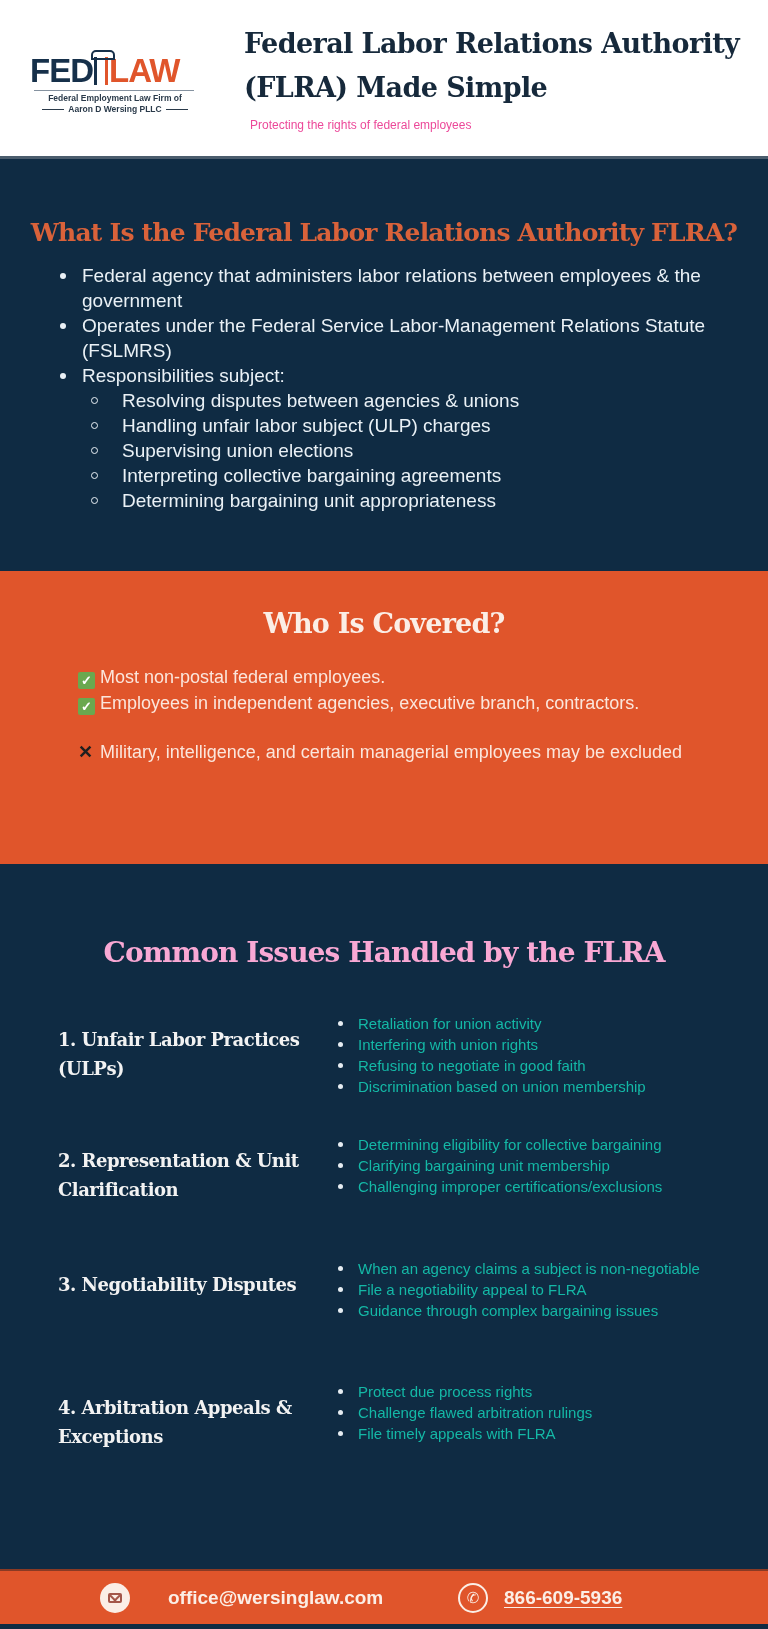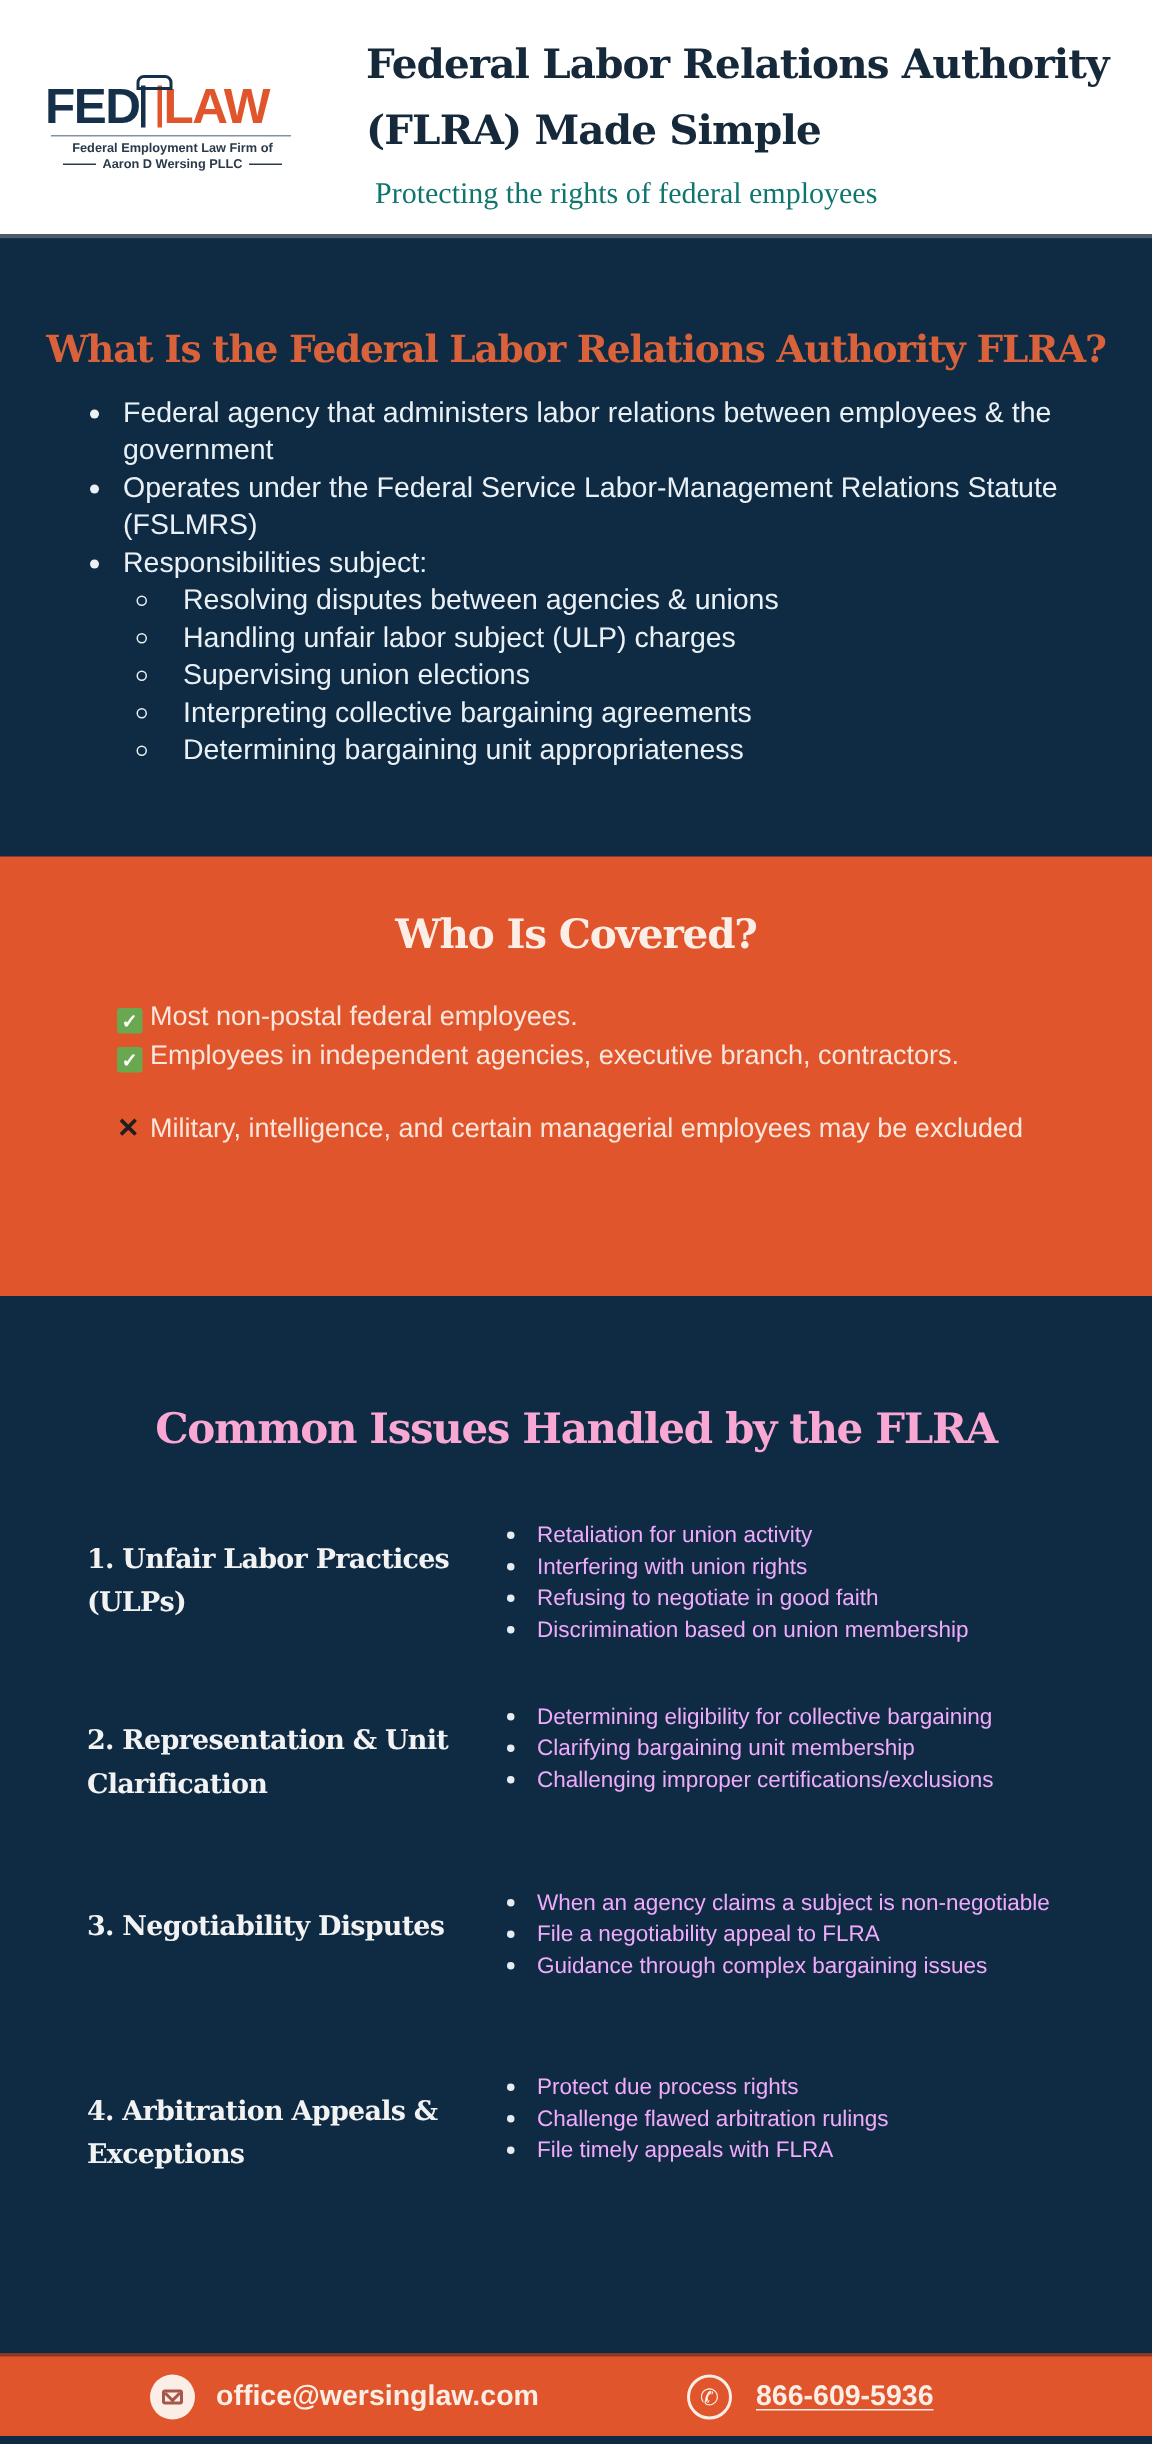--- a/index.html
+++ b/index.html
@@ -14,21 +14,21 @@
   .logo-fed { color: #16304a; }
   .logo-law { color: #e0552b; }
   .logo-pillar { display: inline-block; width: 14px; height: 28px; border-left: 3px solid #16304a; border-right: 3px solid #e0552b; margin: 0 1px; vertical-align: -3px; position: relative; }
   .logo-pillar::before { content: ""; position: absolute; left: -6px; top: -7px; width: 20px; height: 6px; border: 2px solid #16304a; border-radius: 5px 5px 0 0; }
   .logo-rule { position: absolute; left: 4px; top: 44px; width: 160px; height: 1px; background: #8592a0; }
   .logo-sub1 { position: absolute; left: 0; top: 47px; width: 170px; text-align: center; font-size: 8.5px; font-weight: 700; color: #2a3a4a; white-space: nowrap; }
   .logo-sub2 { position: absolute; left: 0; top: 58px; width: 170px; text-align: center; font-size: 8.5px; font-weight: 700; color: #2a3a4a; white-space: nowrap; }
   .logo-sub2::before, .logo-sub2::after { content: ""; display: inline-block; width: 22px; height: 1px; background: #2a3a4a; vertical-align: middle; margin: 0 4px; }
 
   .title { position: absolute; left: 244px; top: 22px; width: 510px; font-family: "DejaVu Serif", serif; font-weight: 700; font-size: 27px; line-height: 44px; color: #16293b; letter-spacing: -0.6px; }
-  .subtitle { position: absolute; left: 250px; top: 118px; font-family: Liberation Serif, serif; font-size: 20px; color: #0f766e; }
+  .subtitle { position: absolute; left: 250px; top: 118px; font-family: Liberation Sans, sans-serif; font-size: 12px; color: #ec4899; }
 
   
   .sec1 { position: absolute; left: 0; top: 159px; width: 768px; height: 412px; background: #0f2b43; }
   .sec1-title { position: absolute; left: 0; top: 59px; width: 768px; text-align: center; font-family: "DejaVu Serif", serif; font-weight: 700; font-size: 25px; color: #d9623a; letter-spacing: -0.8px; }
   .sec1-list { position: absolute; left: 60px; top: 104px; width: 680px; list-style: none; }
   .sec1-list li { position: relative; padding-left: 22px; font-size: 19px; line-height: 25px; color: #eaf1f6; }
   .sec1-list li.main::before { content: ""; position: absolute; left: 0; top: 10px; width: 6px; height: 6px; background: #eaf1f6; border-radius: 50%; }
   .sec1-list li.sub { padding-left: 62px; }
   .sec1-list li.sub::before { content: ""; position: absolute; left: 31px; top: 9px; width: 5px; height: 5px; border: 1.5px solid #eaf1f6; border-radius: 50%; }
 
@@ -40,28 +40,28 @@
   .sec2-row.spaced { margin-top: 23px; }
   .check { display: inline-block; width: 17px; height: 17px; background: #6aa84f; border-radius: 2px; color: #fff; font-size: 13px; line-height: 17px; text-align: center; vertical-align: -2px; margin-right: 5px; font-weight: 700; }
   .cross { display: inline-block; width: 17px; color: #1f1f1f; font-size: 18px; font-weight: 700; margin-right: 5px; }
 
   
   .sec3 { position: absolute; left: 0; top: 864px; width: 768px; height: 705px; background: #0f2b43; }
   .sec3-title { position: absolute; left: 0; top: 72px; width: 768px; text-align: center; font-family: "DejaVu Serif", serif; font-weight: 700; font-size: 28px; color: #f9a8d4; letter-spacing: -0.9px; }
   .issue { position: absolute; left: 58px; width: 680px; }
   .issue-title { position: absolute; left: 0; top: 16px; width: 270px; font-family: "DejaVu Serif", serif; font-weight: 700; font-size: 18px; line-height: 29px; color: #f2f2f2; letter-spacing: -0.5px; }
   .issue-list { position: absolute; left: 278px; top: 4px; width: 410px; list-style: none; }
-  .issue-list li { position: relative; padding-left: 22px; font-size: 15px; line-height: 21px; color: #f0abfc; }
+  .issue-list li { position: relative; padding-left: 22px; font-size: 15px; line-height: 21px; color: #14b8a6; }
   .issue-list li::before { content: ""; position: absolute; left: 2px; top: 8px; width: 5px; height: 5px; background: #e6edf2; border-radius: 50%; }
 
   
   .footer { position: absolute; left: 0; top: 1569px; width: 768px; height: 55px; background: #e0552b; border-top: 2px solid #8a3a24; }
   .footer-bottom { position: absolute; left: 0; top: 1624px; width: 768px; height: 5px; background: #0f2b43; }
   .contact { position: absolute; top: 12px; display: flex; align-items: center; }
-  .contact-email { left: 100px; }
+  .contact-email { left: 100px; gap: 24px; }
   .contact-phone { left: 458px; }
   .mail-icon { width: 30px; height: 30px; border-radius: 50%; background: #fbeee6; display: flex; align-items: center; justify-content: center; margin-right: 14px; }
   .mail-glyph { width: 14px; height: 10px; border: 2px solid #a4574a; border-radius: 2px; position: relative; }
   .mail-glyph::after { content: ""; position: absolute; left: 1px; top: -3px; width: 6px; height: 6px; border-right: 2px solid #a4574a; border-bottom: 2px solid #a4574a; transform: rotate(45deg); }
   .phone-icon { width: 30px; height: 30px; border-radius: 50%; border: 2px solid #fbeee6; display: flex; align-items: center; justify-content: center; margin-right: 16px; color: #fbeee6; font-size: 15px; }
   .contact-text { font-size: 19px; font-weight: 700; color: #fbeee6; }
   .contact-link { text-decoration: underline; text-underline-offset: 3px; }
 </style>
 </head>
 <body>

